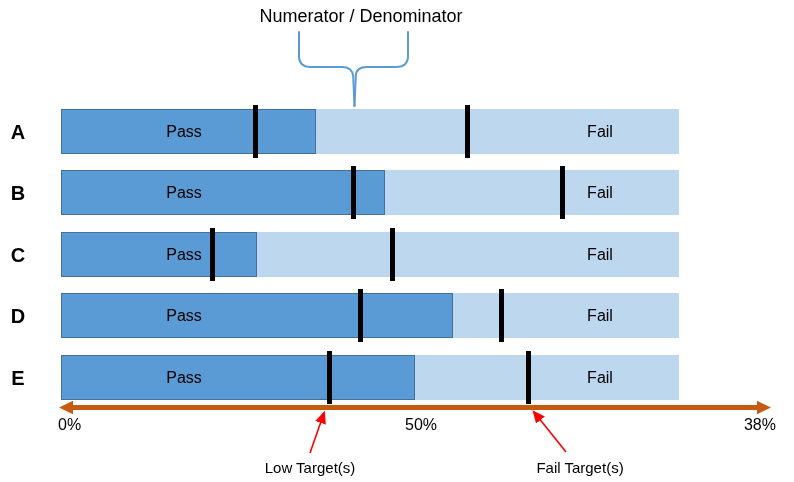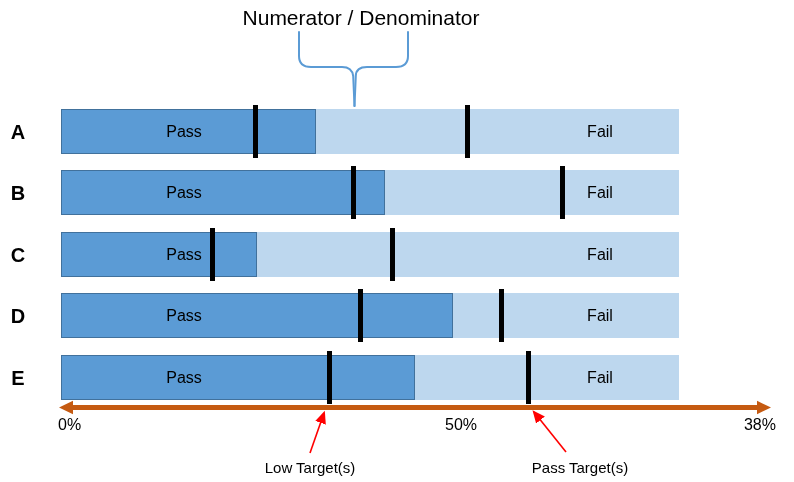--- a/index.html
+++ b/index.html
@@ -3,21 +3,21 @@
 <meta charset="utf-8">
 <style>
   html, body { margin:0; padding:0; background:#ffffff; }
   .canvas {
     position:relative; width:794px; height:482px; background:#ffffff;
     font-family:"Liberation Sans", sans-serif; color:var(--text, #000);
     overflow:hidden;
   }
   .chart-title {
     position:absolute; left:361px; top:6px; transform:translateX(-50%);
-    font-size:21px; white-space:nowrap;
+    font-size:18px; white-space:nowrap;
   }
   .row { position:absolute; left:0; width:100%; height:45px; }
   .cat-label {
     position:absolute; left:18px; top:50%; transform:translate(-50%,-50%);
     font-weight:bold; font-size:20px;
   }
   .bar { position:absolute; left:61px; top:0; width:618px; height:45px; display:flex;border-radius:21px; }
   .seg-pass {
     background:var(--pass-fill,#5B9BD5);
     border:1.3px solid var(--pass-border,#41719C);
@@ -110,19 +110,19 @@
           <div class="seg-fail"></div>
           <div class="seg-label" style="left: 123px;">Pass</div>
           <div class="seg-label" style="left: 539px;">Fail</div>
           <div class="tick" style="left: 265.502px;"></div>
           <div class="tick" style="left: 464.731px;"></div>
         </div>
       </div>
     </div>
 
   <div class="axis-label" style="left:58px; top:416px;">0%</div>
-  <div class="axis-label" style="left:421px; top:416px; transform:translateX(-50%);margin-left:40px;">50%</div>
+  <div class="axis-label" style="left:421px; top:416px; transform:translateX(-50%);">50%</div>
   <div class="axis-label" style="left:776px; top:416px; transform:translateX(-100%);">38%</div>
 
   <div class="target-label" style="left:310px; top:459px;">Low Target(s)</div>
-  <div class="target-label" style="left:580px; top:459px;">Pass Target(s)</div>
+  <div class="target-label" style="left:580px; top:459px;">Fail Target(s)</div>
 
 </div>
 
 </body></html>

